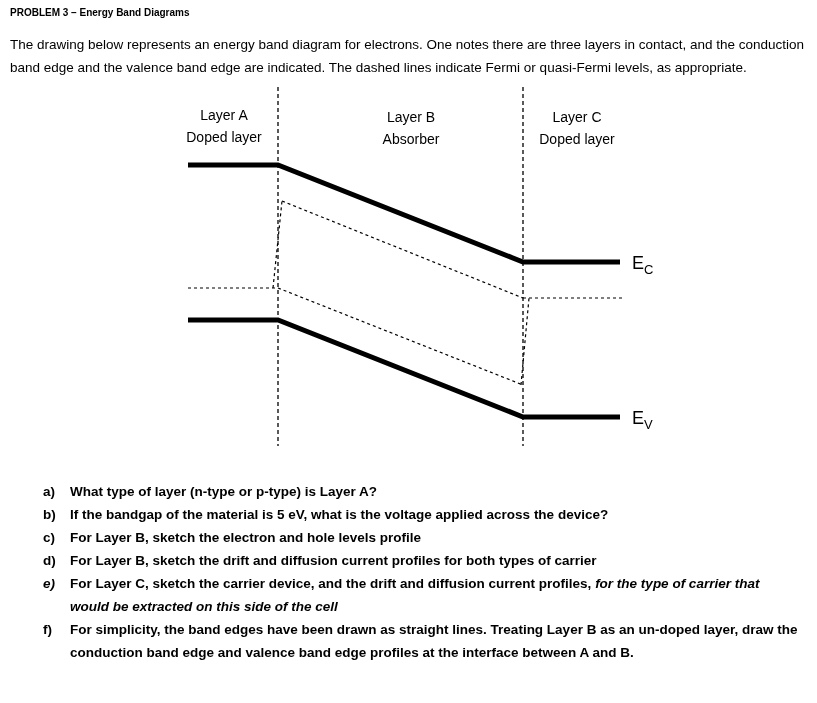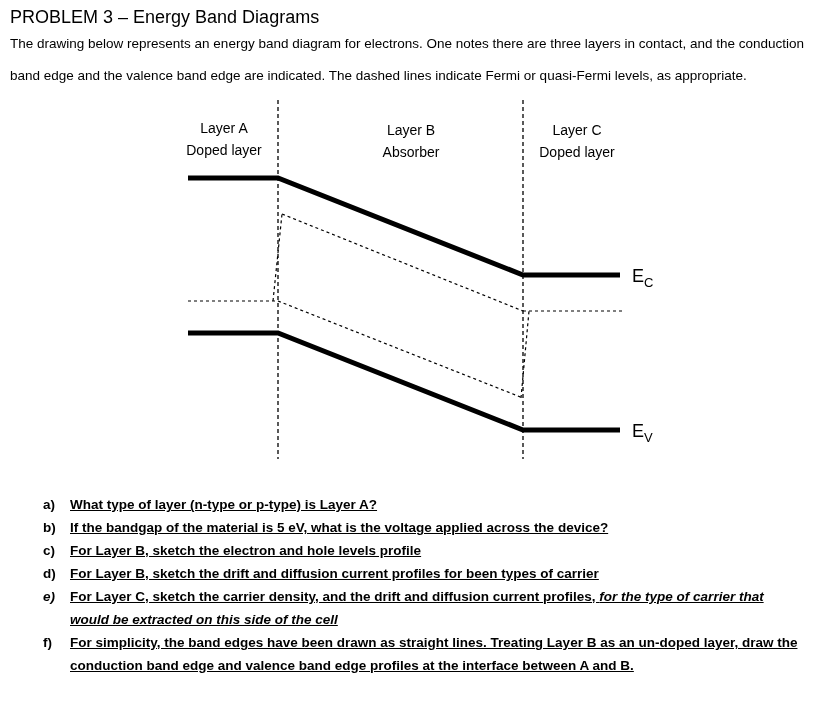--- a/index.html
+++ b/index.html
@@ -1,31 +1,31 @@
 <!DOCTYPE html>
 <html><head>
 <meta charset="utf-8">
 <style>
   * { margin: 0; padding: 0; box-sizing: border-box; }
   html, body { width: 817px; height: 703px; background: #ffffff; color: #000000;
     font-family: "Liberation Sans", sans-serif; font-size: 13.5px; overflow: hidden; }
   .page { padding: 7px 10px 0 10px; width: 817px; }
-  .title { font-weight: normal; font-size: 18px; }
-  .intro { line-height: 32px; width: 799px; margin-bottom: 0; }
+  .title { font-weight: bold; font-size: 10px; margin-bottom: 15px; }
+  .intro { line-height: 23px; width: 799px; margin-bottom: 0; }
   .diagram { display: block; margin-top: 1px; }
   svg text { font-family: "Liberation Sans", sans-serif; font-size: 14px; fill: #000; }
   .boundary { stroke: #000; stroke-width: 1.3; stroke-dasharray: 4 3; }
   .band { stroke: #000; stroke-width: 5; fill: none; stroke-linejoin: miter; }
   .fermi { stroke: #000; stroke-width: 1.2; stroke-dasharray: 3 3; fill: none; }
   .band-label { font-size: 18px; }
   .band-label .sub { font-size: 13px; }
   .questions { margin-top: 22px; padding-left: 33px; padding-right: 8px; }
   .q-row { display: flex; line-height: 23px; font-weight: bold; }
   .q-label { flex: 0 0 27px; width: 27px; }
-  .q-text { max-width: 740px; text-decoration: underline; }
+  .q-text { max-width: 740px; }
   .q-row.e-row .q-label { font-style: italic; }
   .q-italic { font-style: italic; }
 </style>
 </head>
 <body>
 
 <div class="page">
 
   <div class="title">PROBLEM 3 – Energy Band Diagrams</div>
 
@@ -66,25 +66,25 @@
     <div class="q-row">
       <span class="q-label">b)</span>
       <span class="q-text">If the bandgap of the material is 5 eV, what is the voltage applied across the device?</span>
     </div>
     <div class="q-row">
       <span class="q-label">c)</span>
       <span class="q-text">For Layer B, sketch the electron and hole levels profile</span>
     </div>
     <div class="q-row">
       <span class="q-label">d)</span>
-      <span class="q-text">For Layer B, sketch the drift and diffusion current profiles for been types of carrier</span>
+      <span class="q-text">For Layer B, sketch the drift and diffusion current profiles for both types of carrier</span>
     </div>
     <div class="q-row e-row">
       <span class="q-label">e)</span>
-      <span class="q-text"><span>For Layer C, sketch the carrier density, and the drift and diffusion current profiles, </span><span class="q-italic">for the type of carrier that would be extracted on this side of the cell</span></span>
+      <span class="q-text"><span>For Layer C, sketch the carrier device, and the drift and diffusion current profiles, </span><span class="q-italic">for the type of carrier that would be extracted on this side of the cell</span></span>
     </div>
     <div class="q-row">
       <span class="q-label">f)</span>
       <span class="q-text">For simplicity, the band edges have been drawn as straight lines.  Treating Layer B as an un-doped layer, draw the conduction band edge and valence band edge profiles at the interface between A and B.</span>
     </div>
   </div>
 
 </div>
 
 </body></html>

